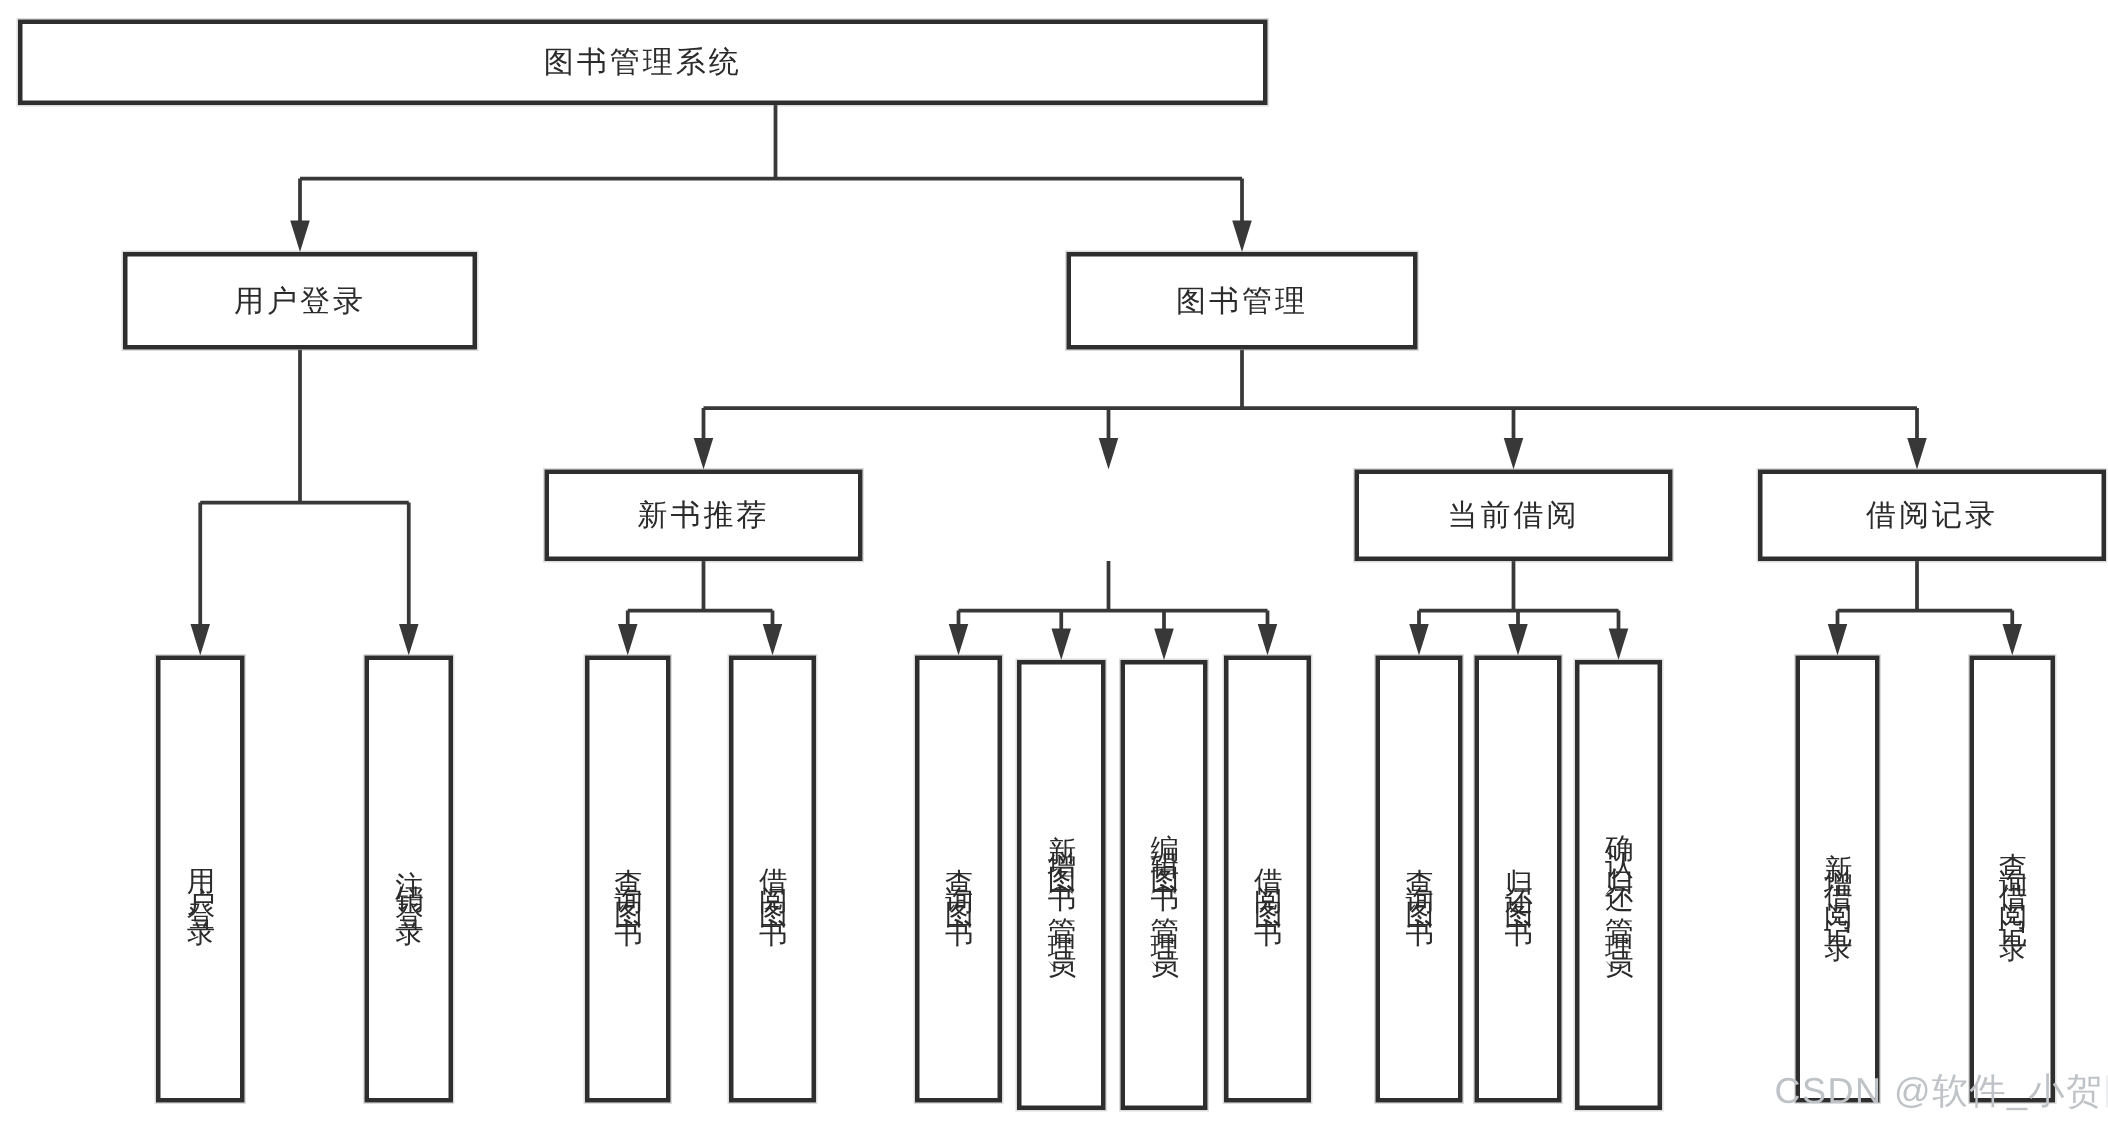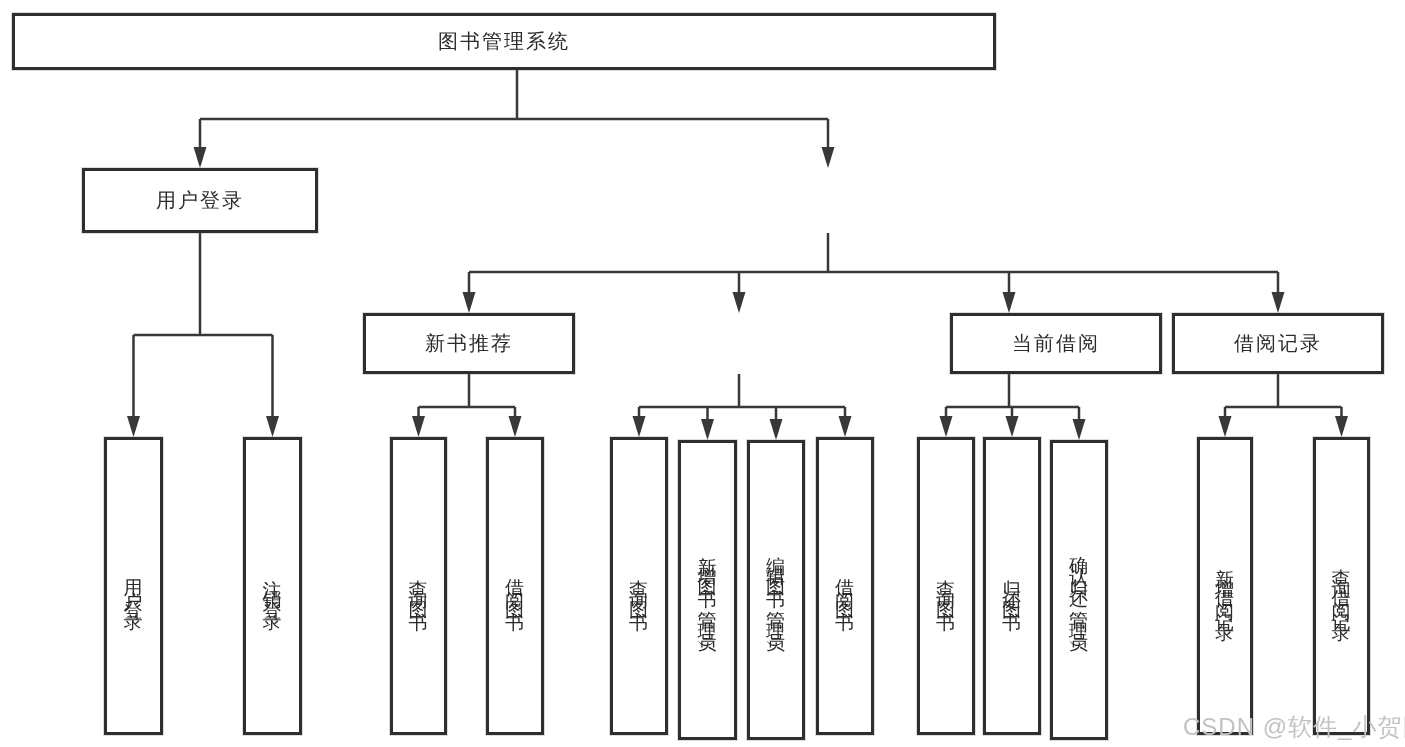--- a/index.html
+++ b/index.html
@@ -94,35 +94,38 @@
       <polygon points="769.5,419 782.5,419 776,440"></polygon>
       <polygon points="838.5,416 851.5,416 845,437"></polygon>
       <polygon points="939.5,416 952.5,416 946,437"></polygon>
       <polygon points="1005.5,416 1018.5,416 1012,437"></polygon>
       <polygon points="1072.5,419 1085.5,419 1079,440"></polygon>
       <polygon points="1218.5,416 1231.5,416 1225,437"></polygon>
       <polygon points="1335,416 1348,416 1341.5,437"></polygon>
     </g>
   </svg>
 
-  <div class="node h" style="left:12px; top:13px; width:984px; height:57px;">
+  <div class="node h" style="left:12px; top:13px; width:833px; height:57px;">
     <span>图书管理系统</span>
   </div>
 
   <div class="node h" style="left:82px; top:168px; width:236px; height:65px;">
     <span>用户登录</span>
   </div>
+  <div class="node h" style="left:711px; top:168px; width:234px; height:65px;">
+    <span>图书管理</span>
+  </div>
 
   <div class="node h" style="left:363px; top:313px; width:212px; height:61px;text-align:right;">
     <span>新书推荐</span>
   </div>
-  <div class="node h" style="left:903px; top:313px; width:212px; height:61px;margin-left:47px;">
+  <div class="node h" style="left:903px; top:313px; width:212px; height:61px;">
     <span>当前借阅</span>
   </div>
-  <div class="node h" style="left:1172px; top:313px; width:212px; height:61px;">
+  <div class="node h" style="left:1172px; top:313px; width:232px; height:61px;">
     <span>借阅记录</span>
   </div>
 
   <div class="node leaf" style="left:104px; top:437px; width:59px; height:298px;">
     <span class="vtext">用户登录</span>
   </div>
   <div class="node leaf" style="left:243px; top:437px; width:59px; height:298px;">
     <span class="vtext">注销登录</span>
   </div>
 

